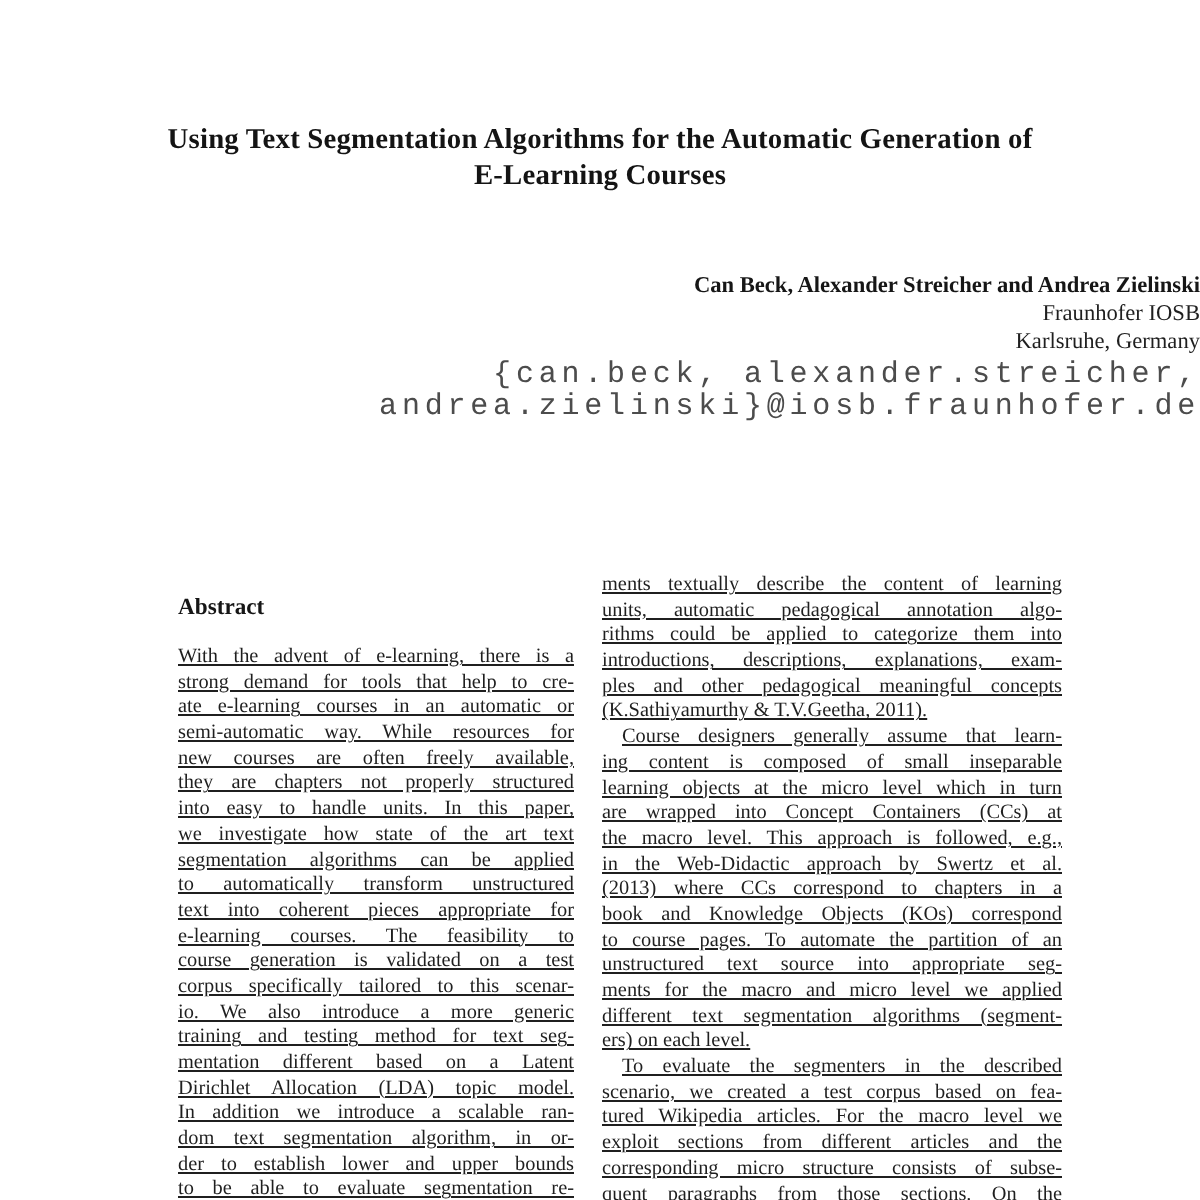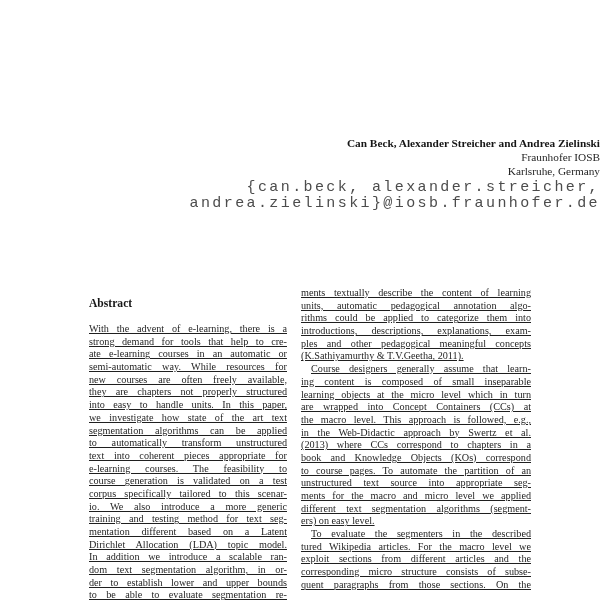--- a/index.html
+++ b/index.html
@@ -55,20 +55,24 @@
   }
   .para .jline:last-child { text-align-last:left; }
   .para.cont .jline:last-child { text-align-last:justify; }
   .para.indent .jline:first-child { text-indent:10px; }
 </style>
 </head>
 <body>
 
 <div class="page">
 
+  <div class="title">
+      <div class="title-line">Using Text Segmentation Algorithms for the Automatic Generation of</div>
+      <div class="title-line">E-Learning Courses</div>
+    </div>
 
   <div class="authors">
     <div class="author-names">Can Beck, Alexander Streicher and Andrea Zielinski</div>
     <div class="author-line">Fraunhofer IOSB</div>
     <div class="author-line">Karlsruhe, Germany</div>
     <div class="email-block">
         <div class="email-line">{can.beck, alexander.streicher,</div>
         <div class="email-line">andrea.zielinski}@iosb.fraunhofer.de</div>
       </div>
   </div>
@@ -116,24 +120,25 @@
         <div class="jline">learning objects at the micro level which in turn</div>
         <div class="jline">are wrapped into Concept Containers (CCs) at</div>
         <div class="jline">the macro level. This approach is followed, e.g.,</div>
         <div class="jline">in the Web-Didactic approach by Swertz et al.</div>
         <div class="jline">(2013) where CCs correspond to chapters in a</div>
         <div class="jline">book and Knowledge Objects (KOs) correspond</div>
         <div class="jline">to course pages. To automate the partition of an</div>
         <div class="jline">unstructured text source into appropriate seg-</div>
         <div class="jline">ments for the macro and micro level we applied</div>
         <div class="jline">different text segmentation algorithms (segment-</div>
-        <div class="jline">ers) on easy level.</div>
+        <div class="jline">ers) on each level.</div>
       </div>
     <div class="body-text para indent cont">
         <div class="jline">To evaluate the segmenters in the described</div>
+        <div class="jline">scenario, we created a test corpus based on fea-</div>
         <div class="jline">tured Wikipedia articles. For the macro level we</div>
         <div class="jline">exploit sections from different articles and the</div>
         <div class="jline">corresponding micro structure consists of subse-</div>
         <div class="jline">quent paragraphs from those sections. On the</div>
       </div>
   </div>
 
 </div>
 
 </body></html>

